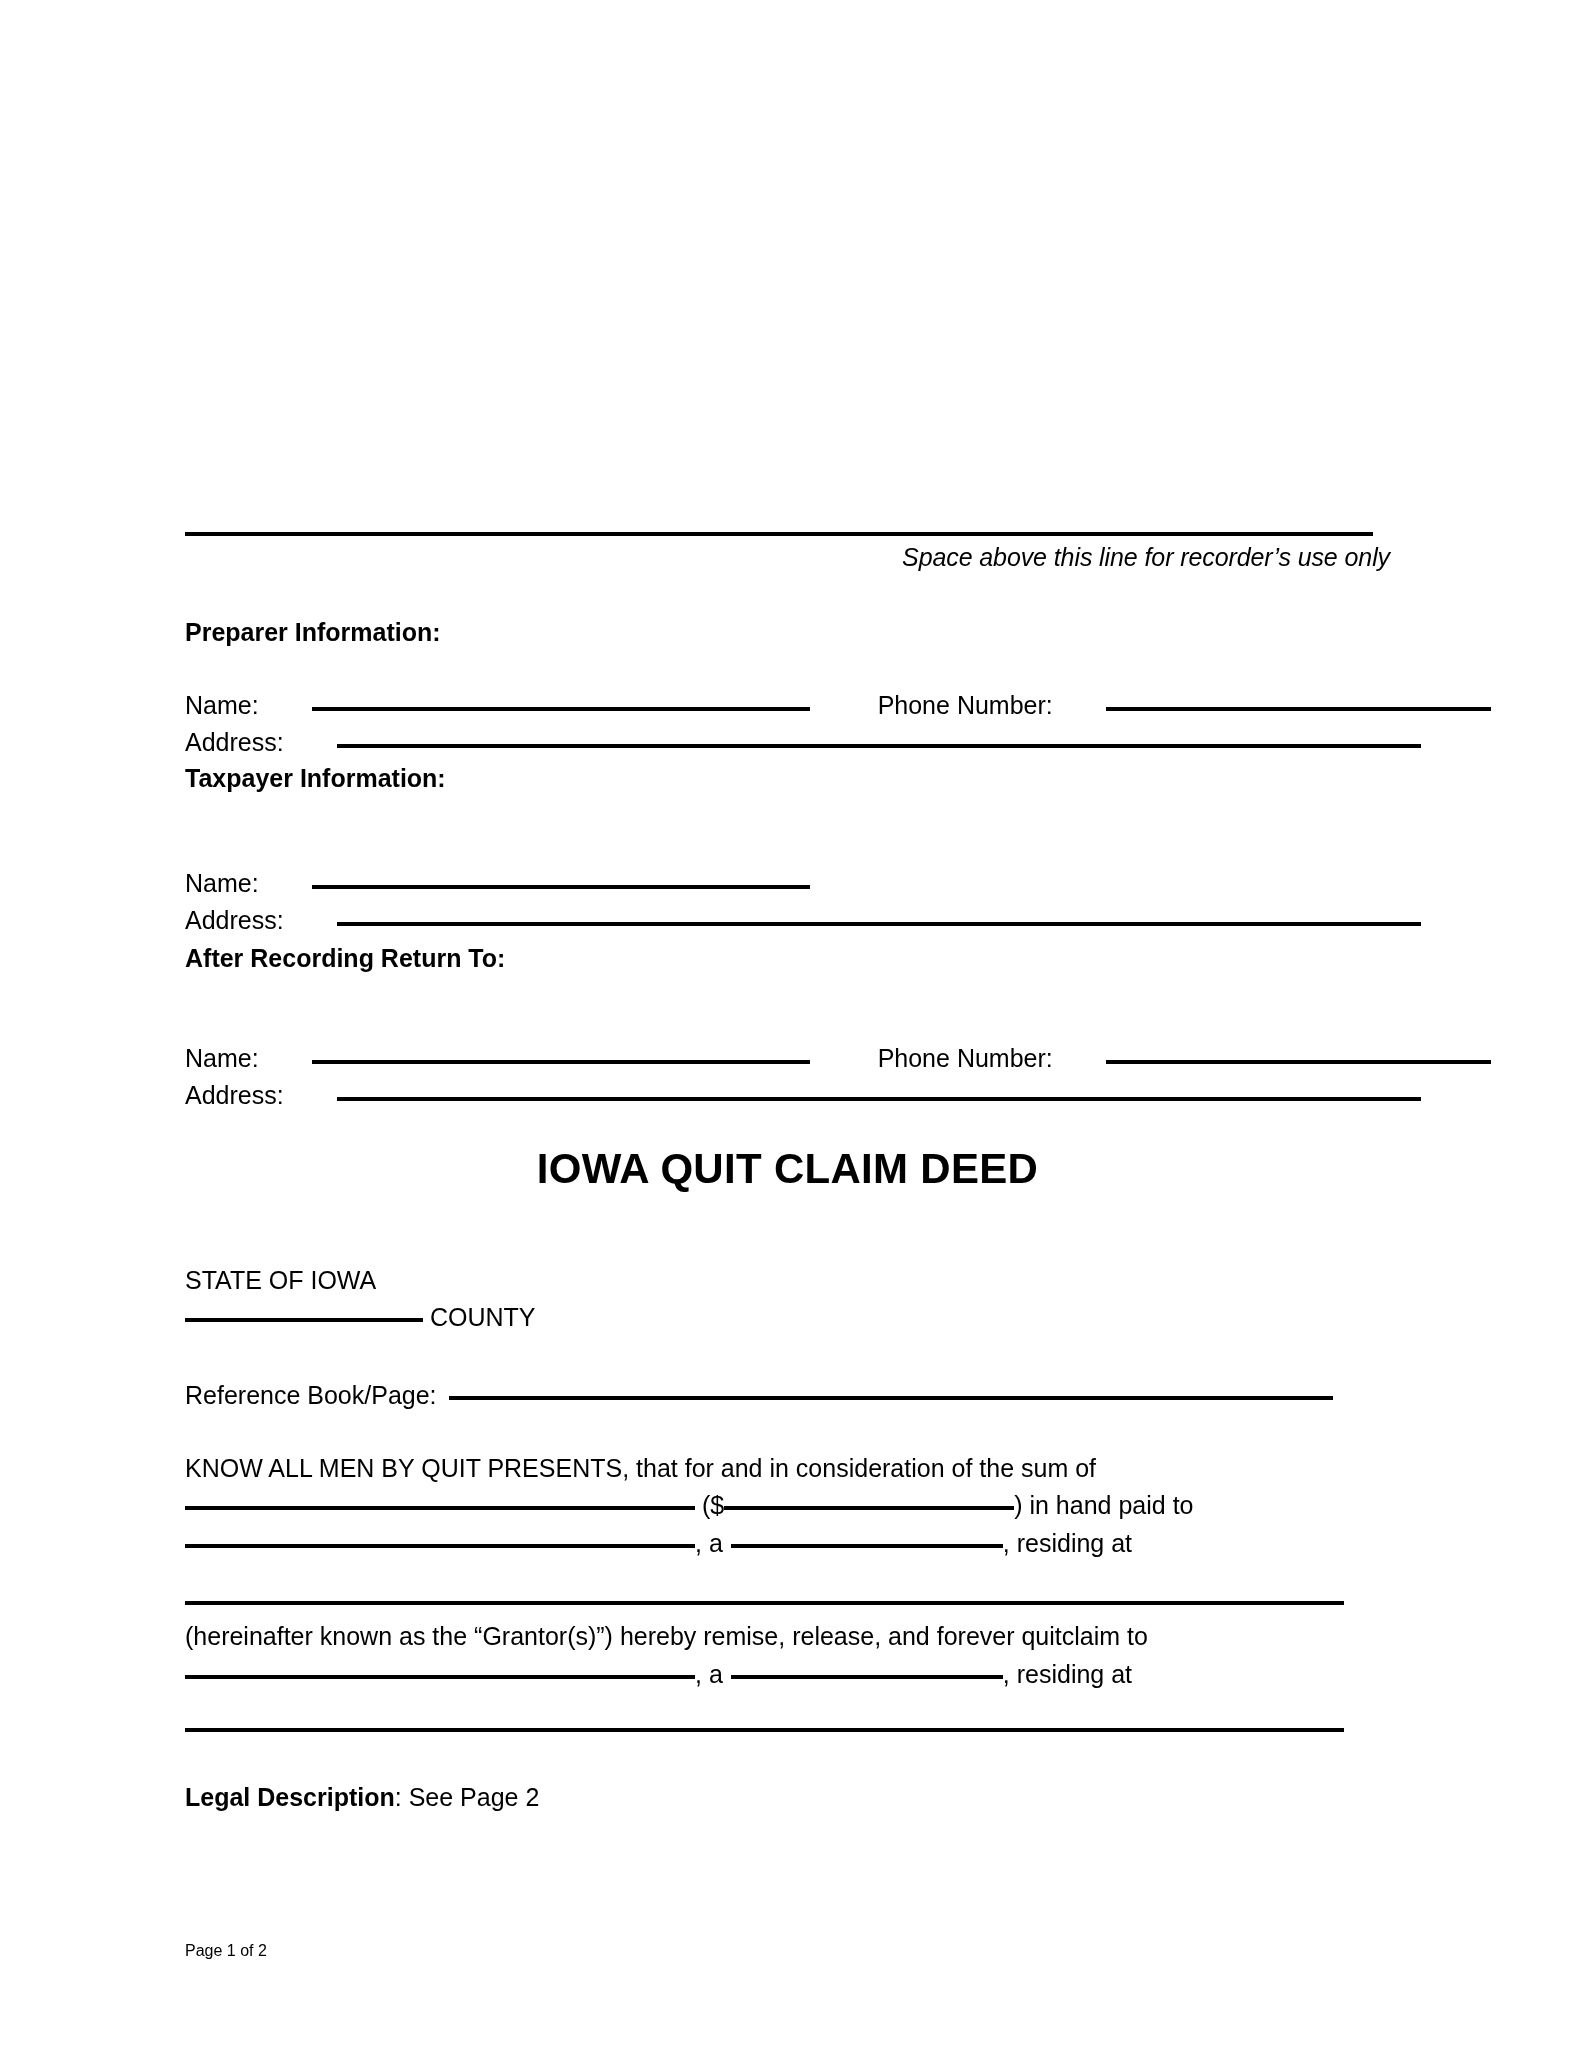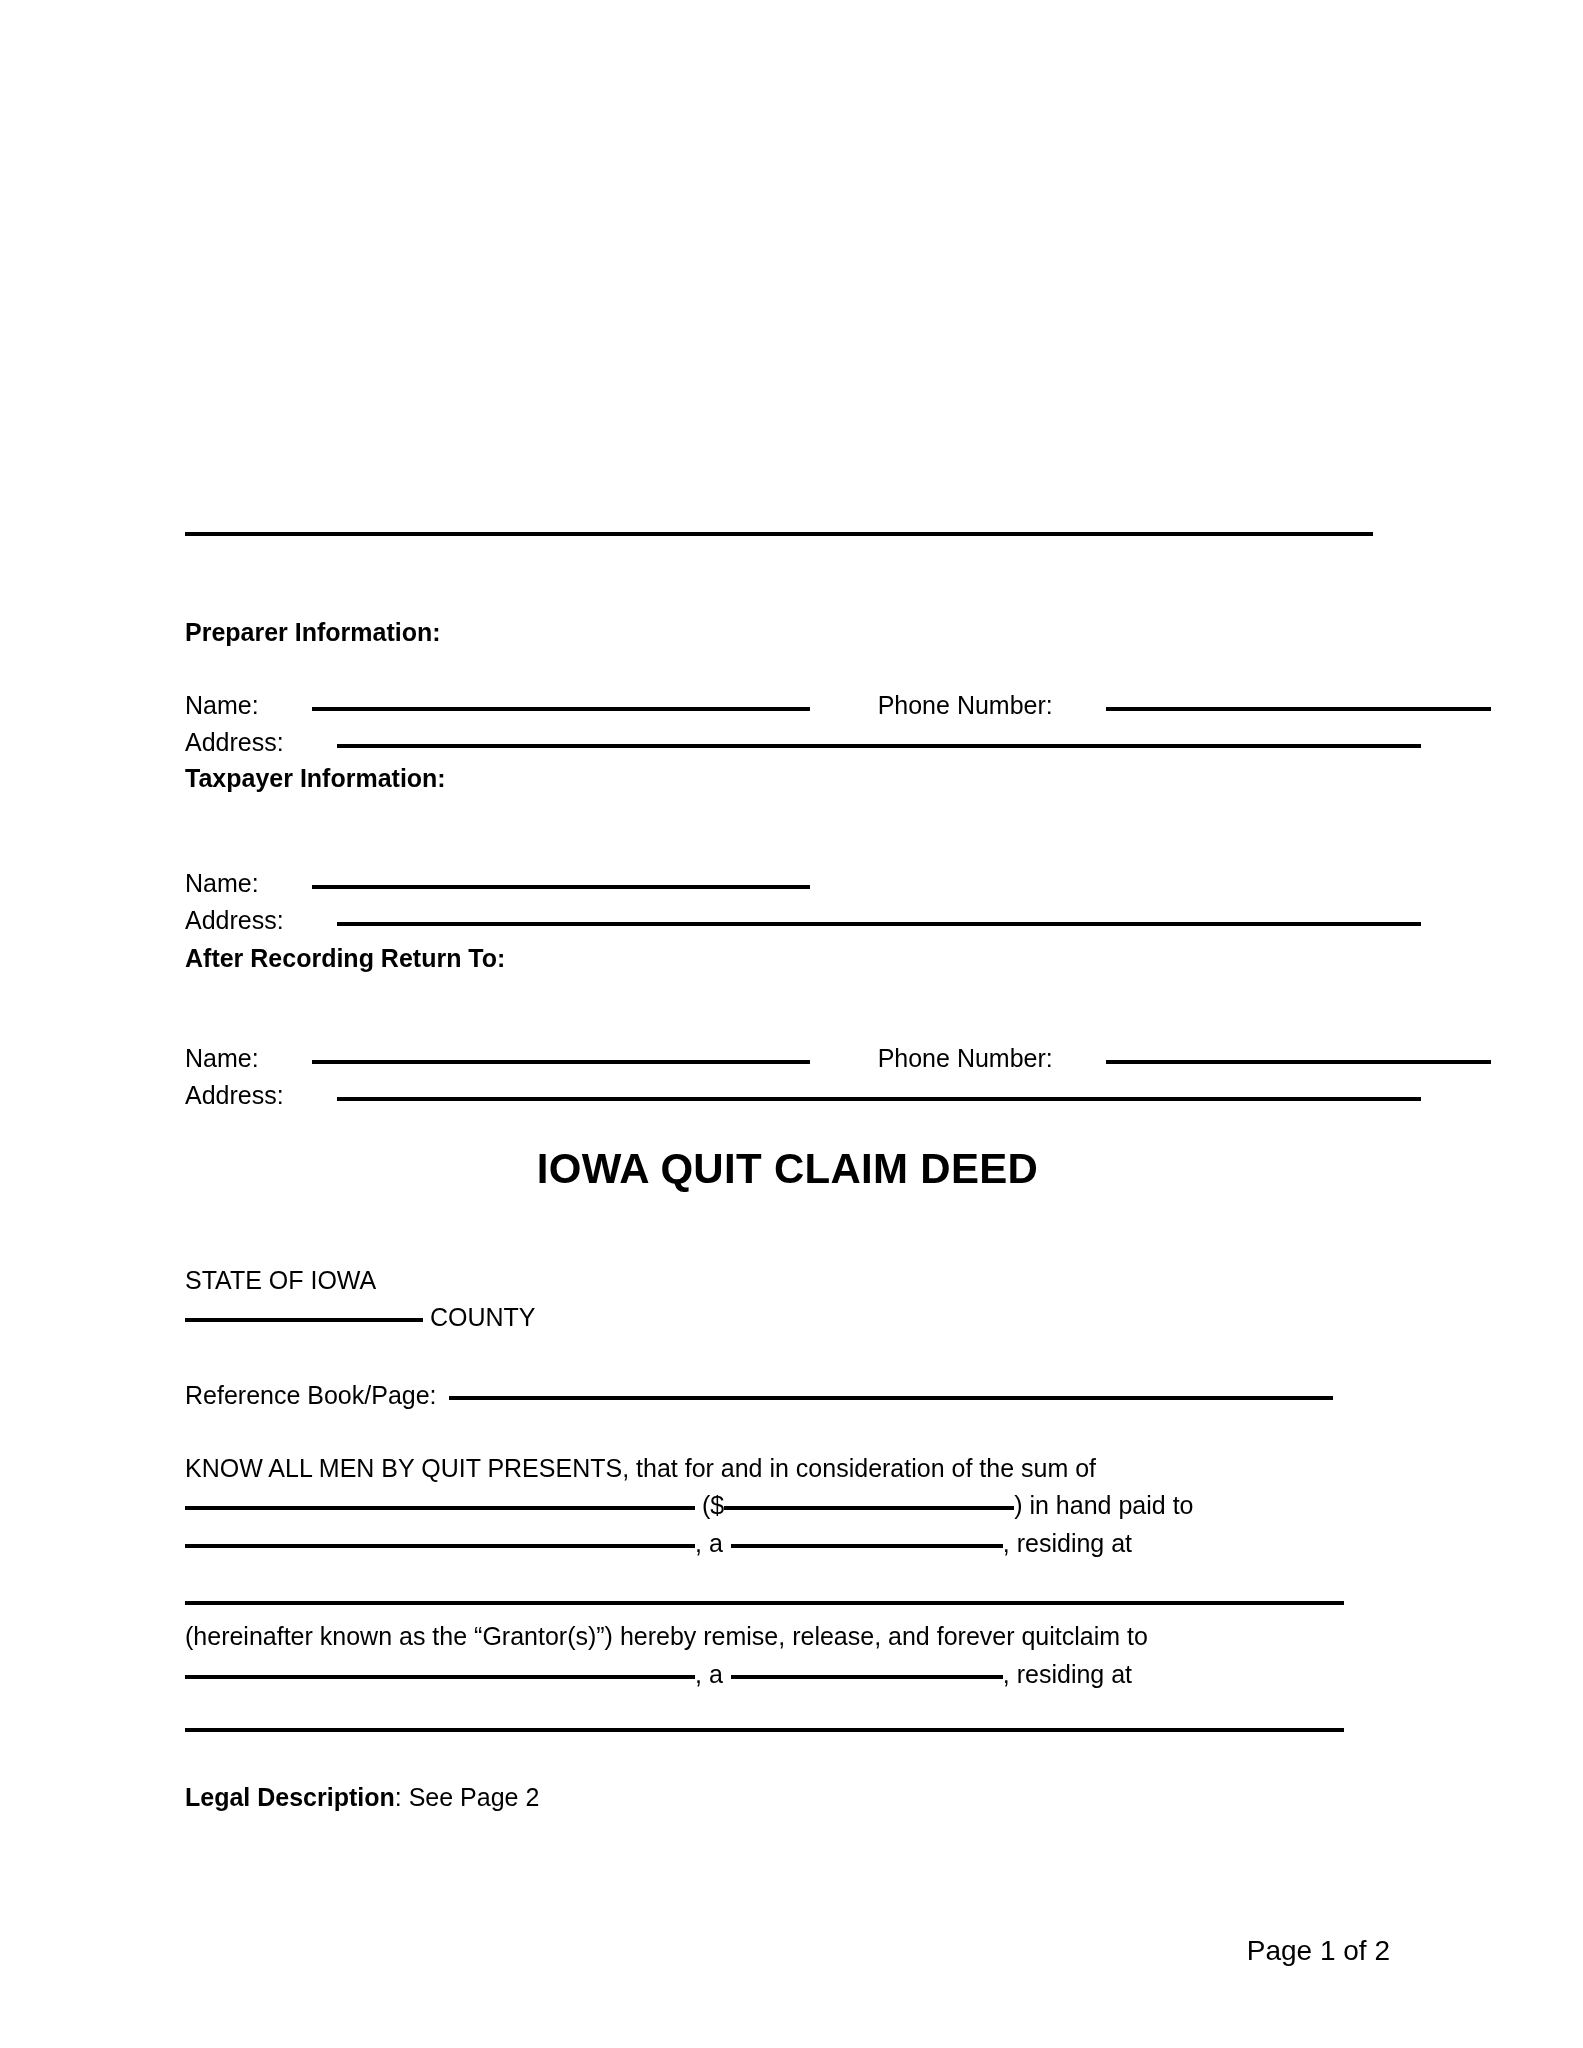--- a/index.html
+++ b/index.html
@@ -110,40 +110,40 @@
   }
 
   .bold { font-weight: bold; }
 
   
   .page-footer {
     position: absolute;
     left: 0;
     top: 1935px;
     width: 1205px;
-    text-align: right;
-    font-size: 28px;
+    font-size: 16px;
     line-height: 32px;
   }
 
   
   .full-rule {
     position: absolute;
     border-top: 4px solid #000;
     height: 0;
   }
 </style>
 </head>
 <body>
 
 <div class="page">
   <div class="content">
 
     <div class="recorder-block">
       <div class="recorder-rule"></div>
+      <div class="recorder-note">Space above this line for recorder’s use only</div>
     </div>
 
     <div class="section-heading" style="left:0; top:617px;">Preparer Information:</div>
 
     <div class="field-row" style="left:0; top:690px;">
       <span class="field-label">Name:</span>
       <span class="rule" style="width:498px;"></span>
       <span class="field-label" style="margin-left:20px;">Phone Number:</span>
       <span class="rule" style="width:385px;"></span>
     </div>

